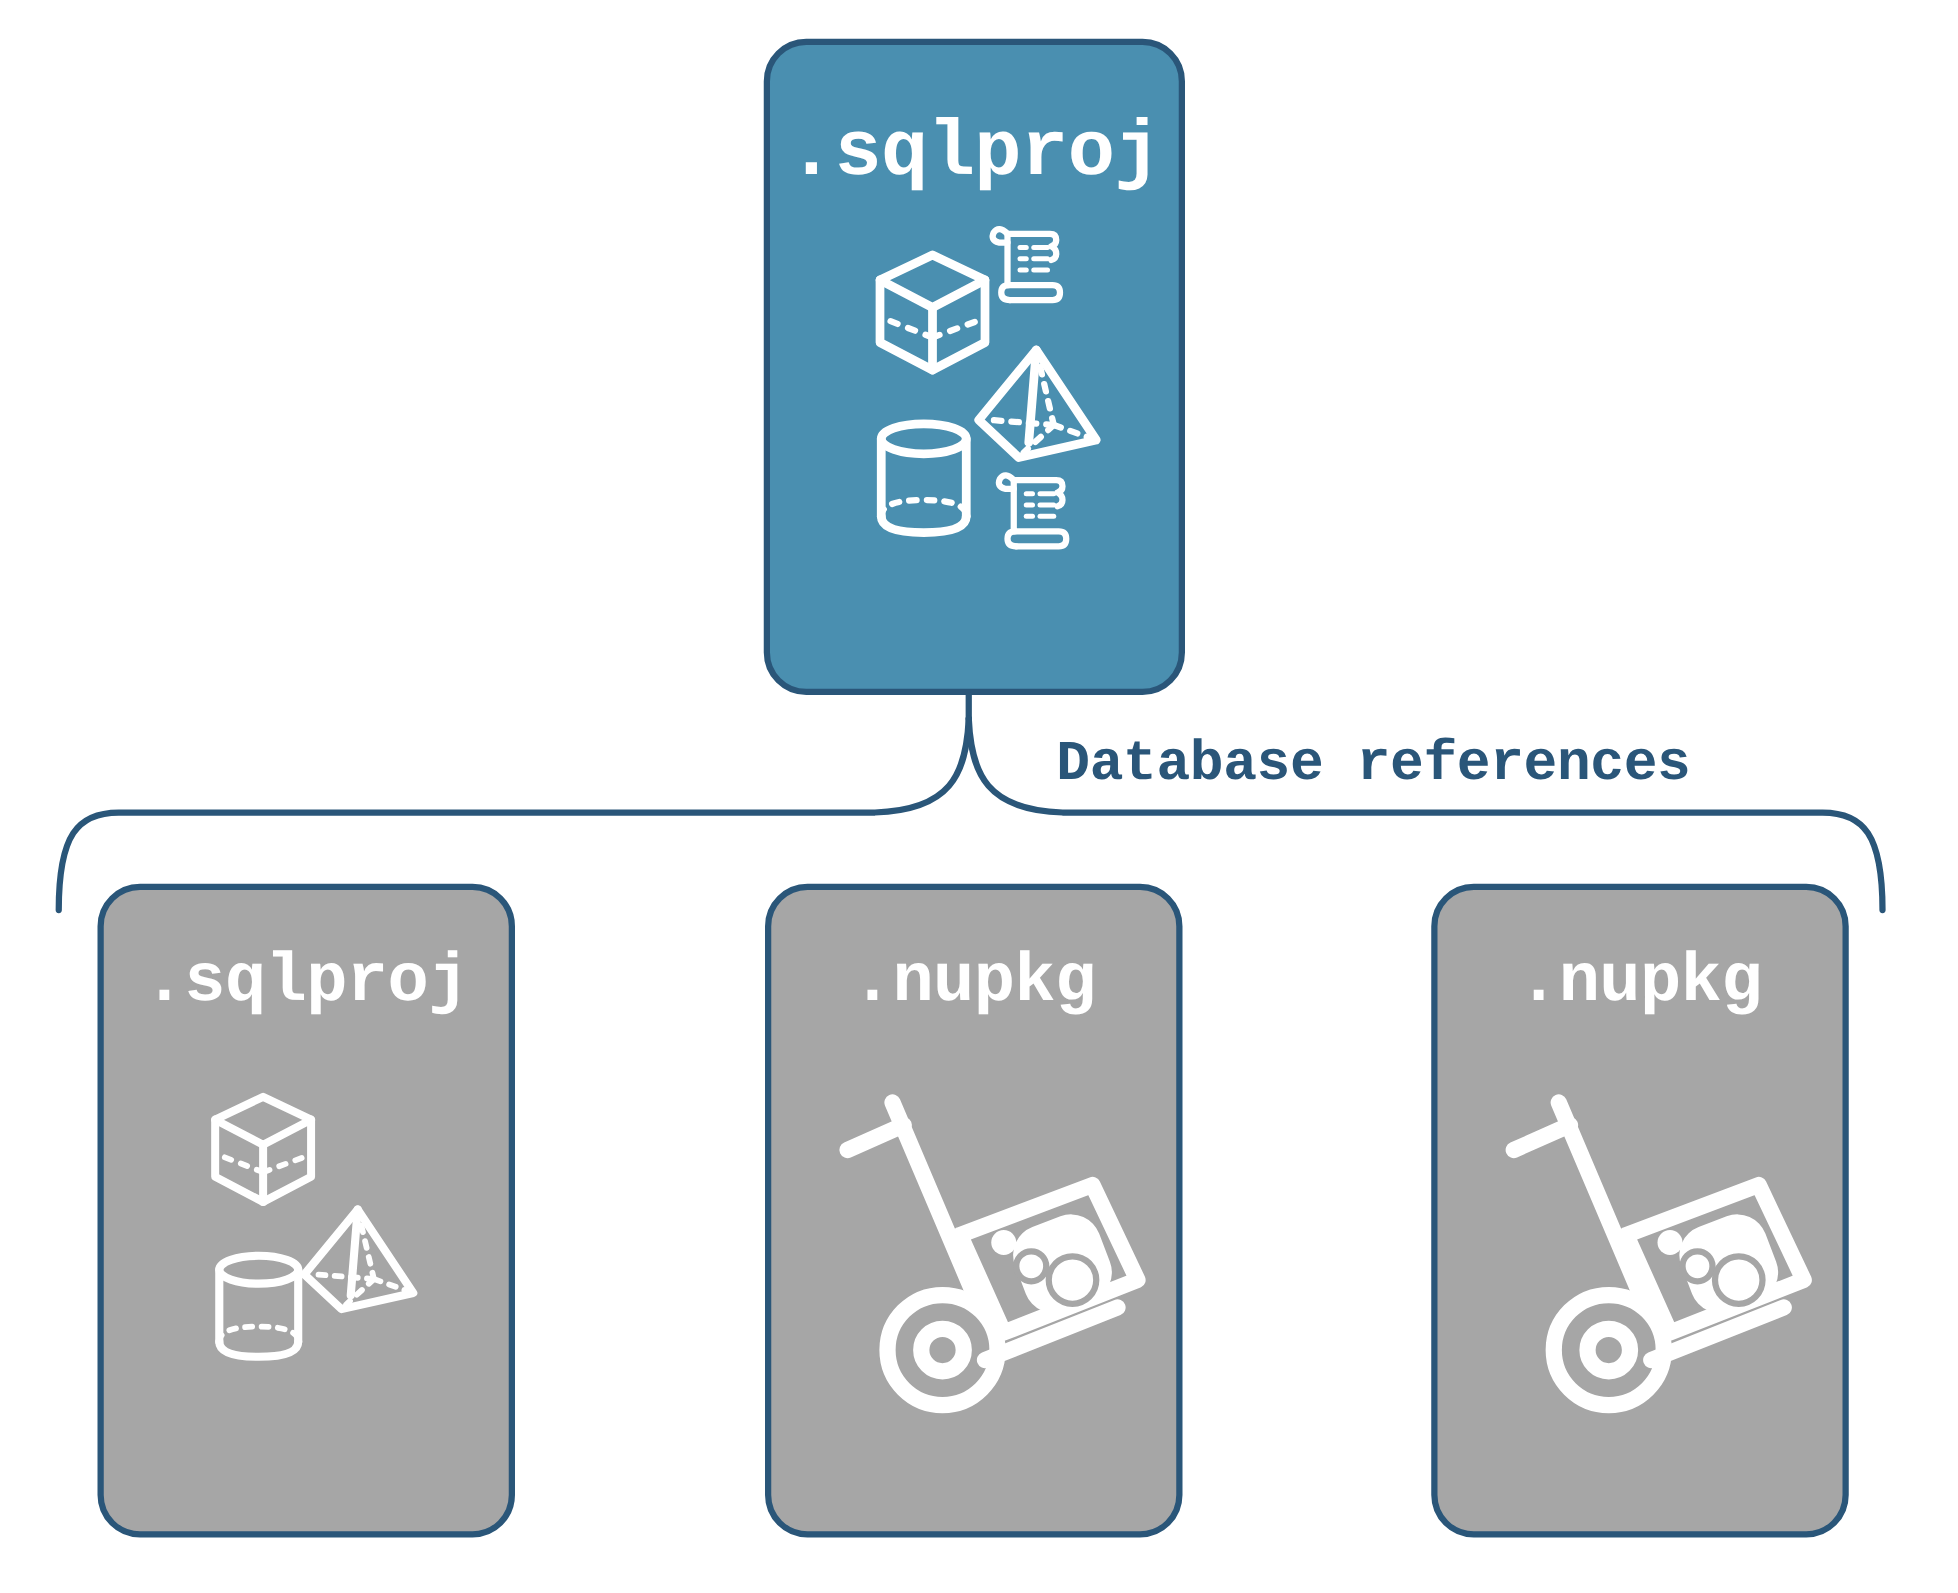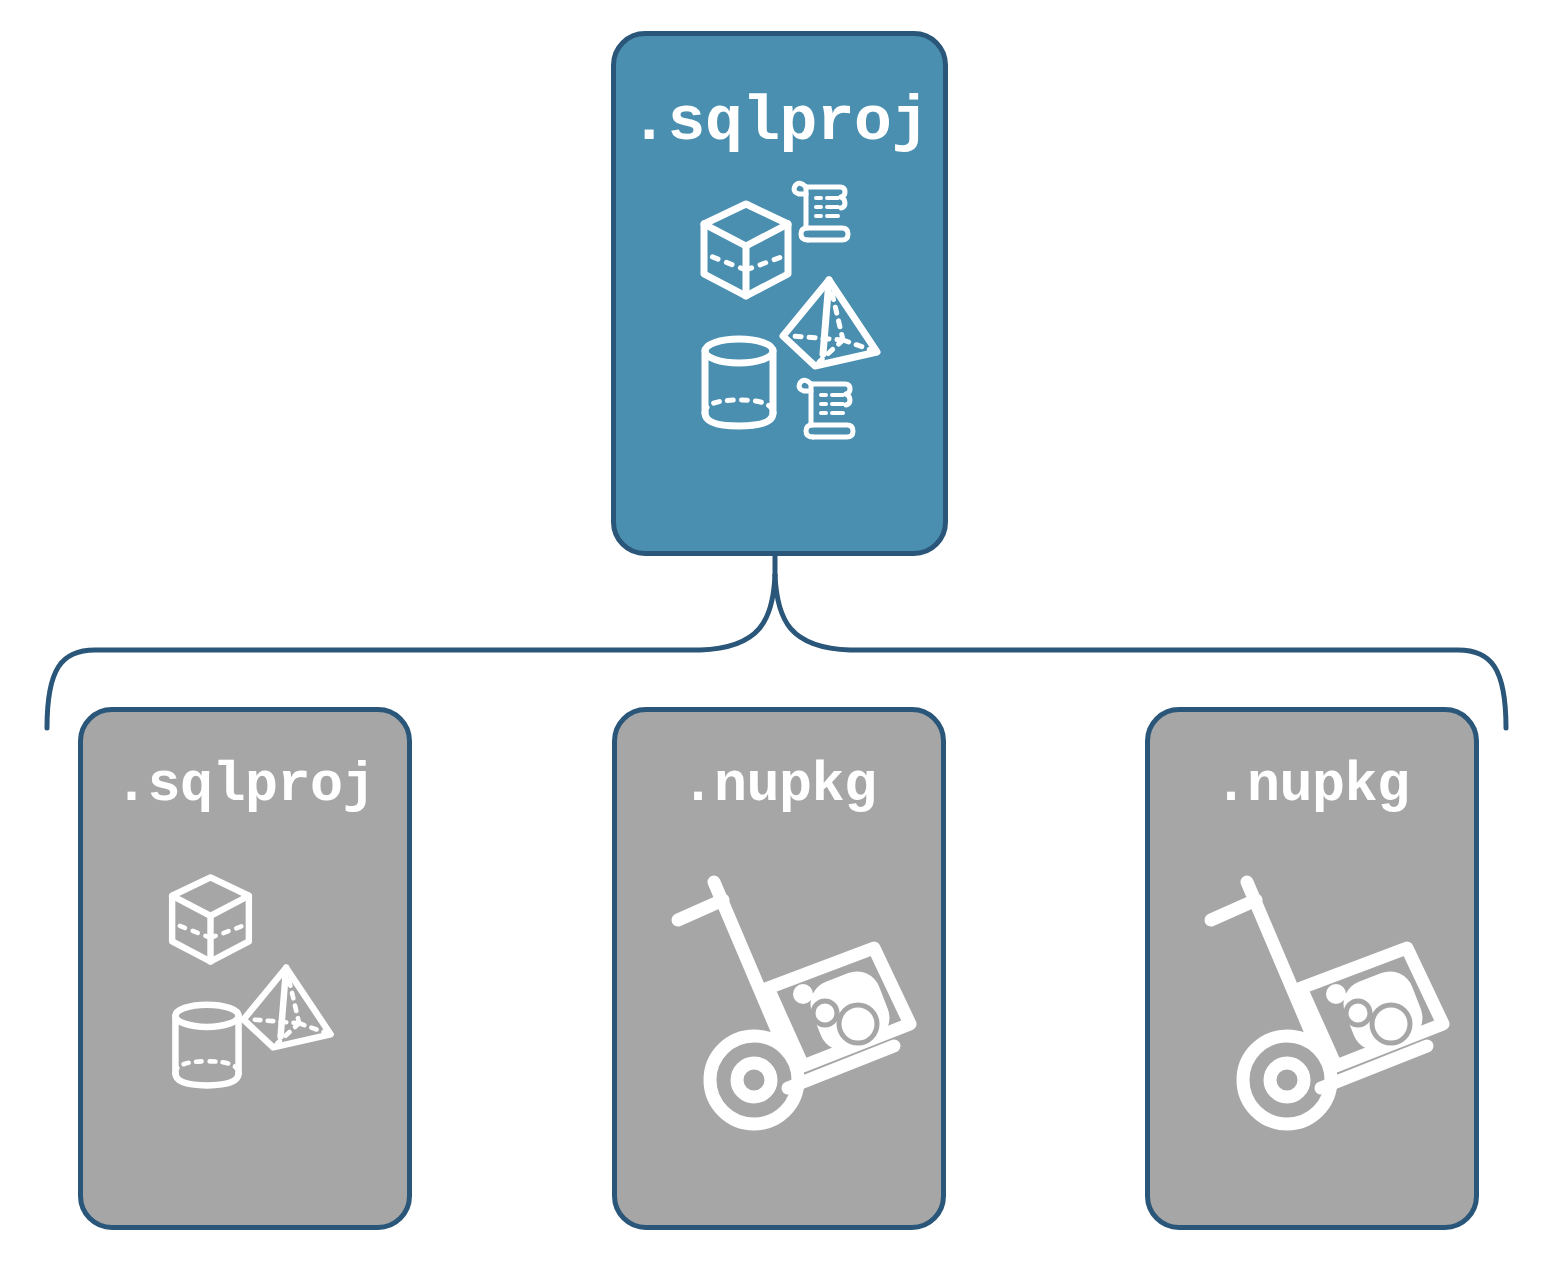--- a/index.html
+++ b/index.html
@@ -159,20 +159,21 @@
     <g fill="none" stroke="#2a5679" stroke-width="5" stroke-linecap="round">
 
       <path d="M775 556 L775 575"></path>
 
       <path d="M775 575 C 773 620, 760 648, 700 650 L 95 650 C 62 650, 47 668, 47 728"></path>
 
       <path d="M775 575 C 777 620, 790 648, 850 650 L 1458 650 C 1491 650, 1506 668, 1506 728"></path>
     </g>
   </svg>
 
+  <div class="brace-label">Database references</div>
 
   <div class="node node-ref" style="left:78px; top:707px; width:334px; height:523px;">
     <div class="node-title">.sqlproj</div>
 
     <div class="icon-layer">
       <svg style="left:80px; top:160px;" width="95" height="95" viewBox="0 0 104 104">
         <g fill="none" stroke="#ffffff" stroke-width="7" stroke-linejoin="round" stroke-linecap="round">
           <path d="M10 26 L52 6 L94 26 L94 76 L52 98 L10 76 Z"></path>
           <path d="M10 26 L52 48 L94 26"></path>
           <path d="M52 48 L52 98"></path>

